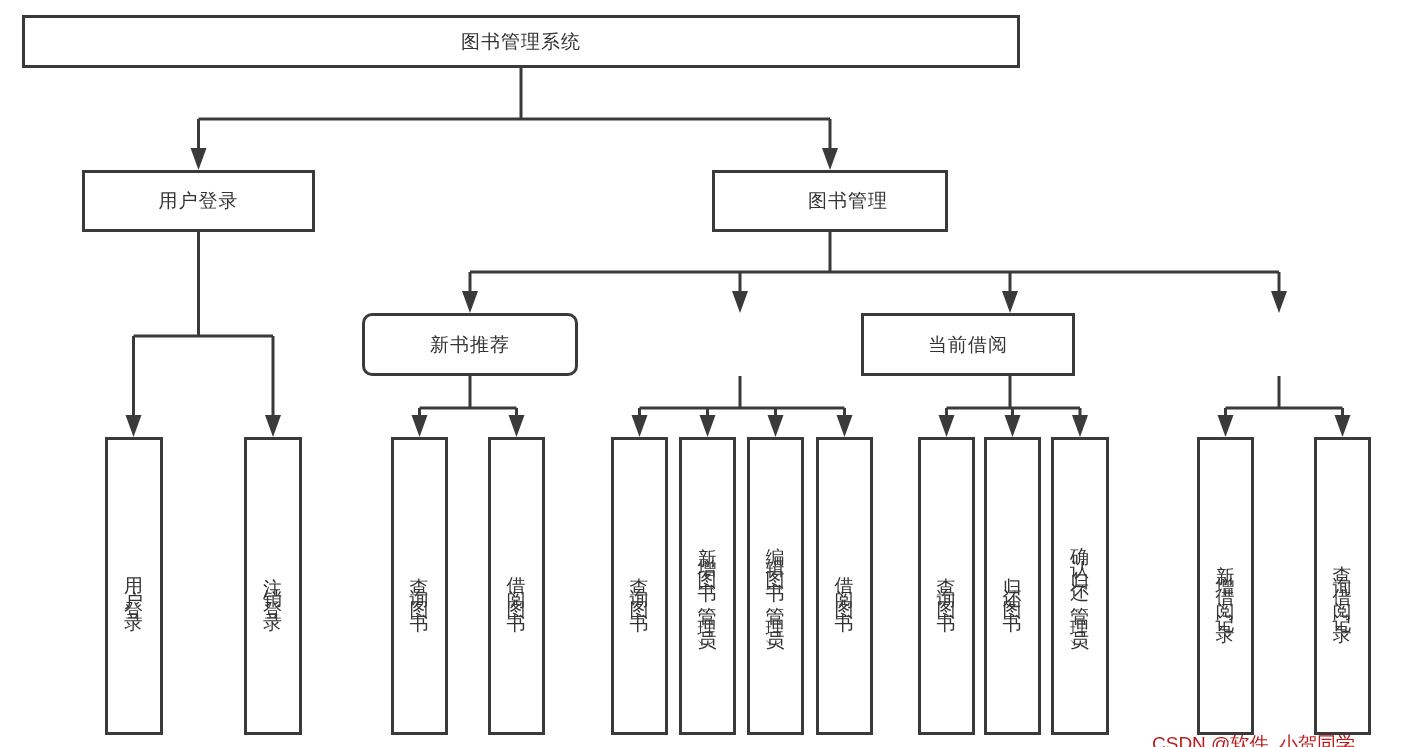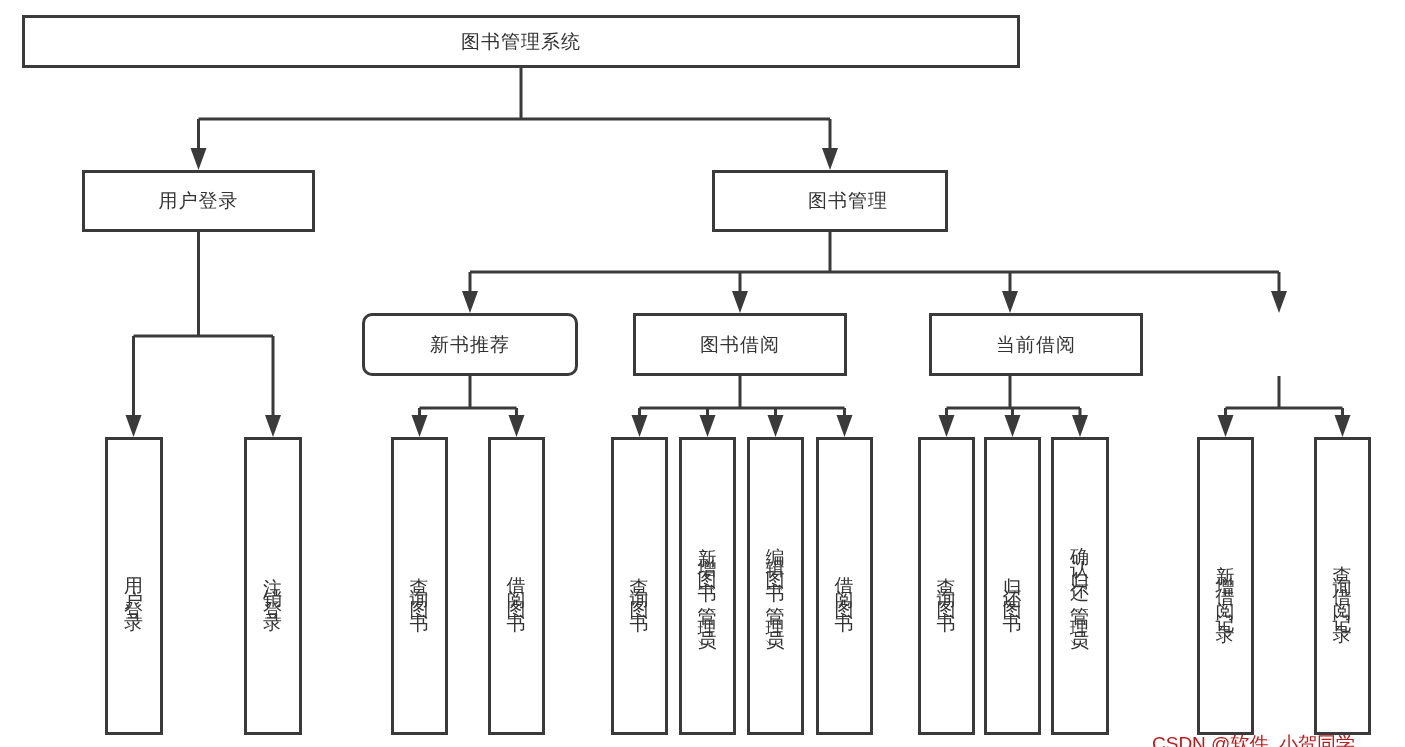--- a/index.html
+++ b/index.html
@@ -45,21 +45,21 @@
     line-height: 1;
     white-space: nowrap;
   }
   
   .root-box   { left: 22px;  top: 15px;  width: 998px; height: 53px; }
   .lvl2-a     { left: 82px;  top: 170px; width: 233px; height: 62px; }
   .lvl2-b     { left: 712px; top: 170px; width: 236px; height: 62px; padding-left: 36px; }
   .lvl3       { top: 313px; height: 63px; }
   .lvl3-a     { left: 362px;  width: 216px; border-radius: 10px; }
   .lvl3-b     { left: 633px;  width: 214px; }
-  .lvl3-c     { left: 929px;  width: 214px; }
+  .lvl3-c     { left: 861px;  width: 214px; }
   .lvl3-d     { left: 1172px; width: 214px; }
   .leaf       { top: 437px; height: 298px; width: 57px; }
   .leaf-1  { left: 105px; width: 58px; }
   .leaf-2  { left: 244px; width: 58px; }
   .leaf-3  { left: 391px; }
   .leaf-4  { left: 488px; }
   .leaf-5  { left: 611px; }
   .leaf-6  { left: 679px; }
   .leaf-7  { left: 747px; }
   .leaf-8  { left: 816px; }
@@ -134,23 +134,20 @@
   <div class="box lvl2-a">
     <span class="h-label">用户登录</span>
   </div>
   <div class="box lvl2-b">
     <span class="h-label">图书管理</span>
   </div>
 
   <div class="box lvl3 lvl3-a">
     <span class="h-label">新书推荐</span>
   </div>
-  <div class="box lvl3 lvl3-b">
-    <span class="h-label">图书借阅</span>
-  </div>
   <div class="box lvl3 lvl3-c">
     <span class="h-label">当前借阅</span>
   </div>
 
   <div class="box leaf leaf-1">
     <span class="v-label">用户登录</span>
   </div>
   <div class="box leaf leaf-2">
     <span class="v-label">注销登录</span>
   </div>

